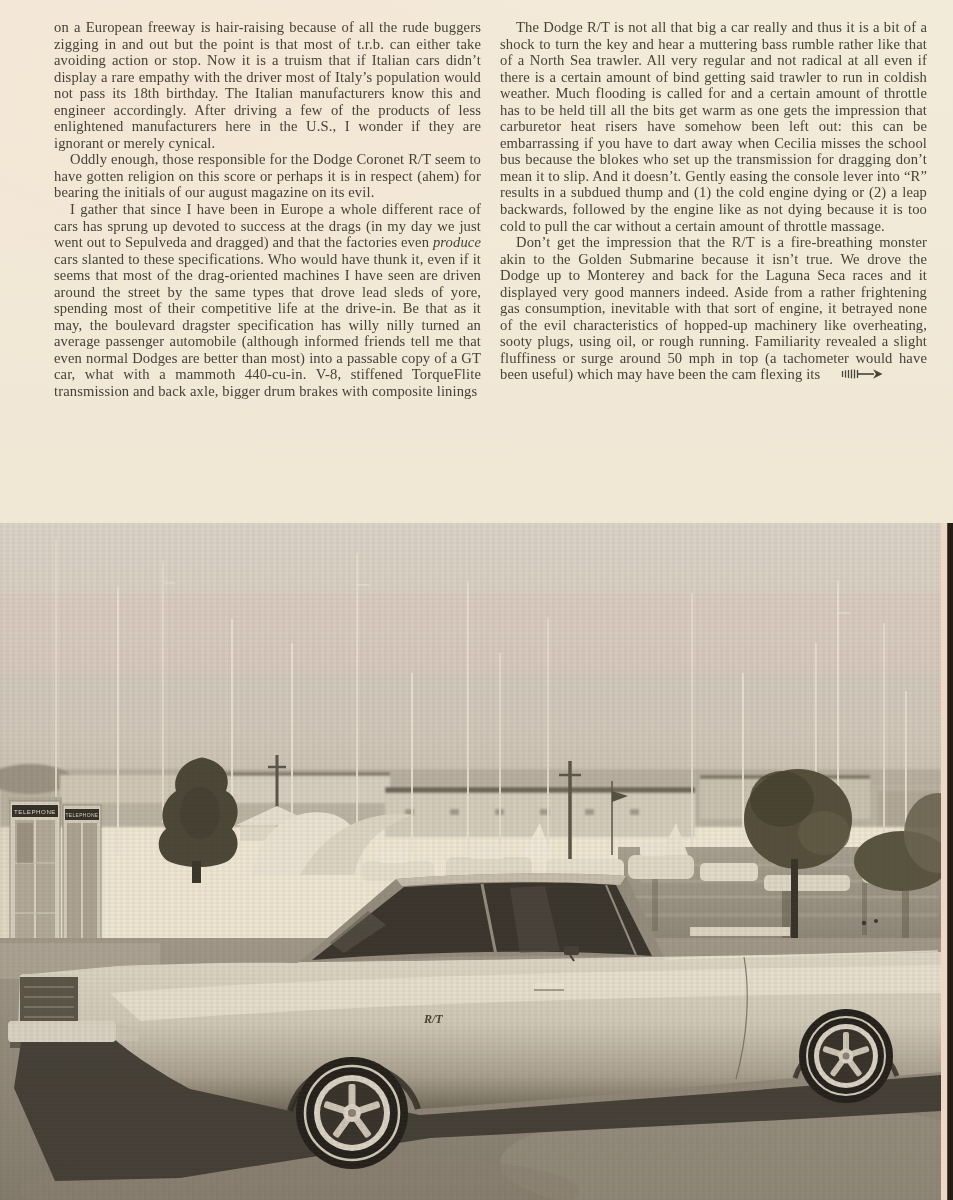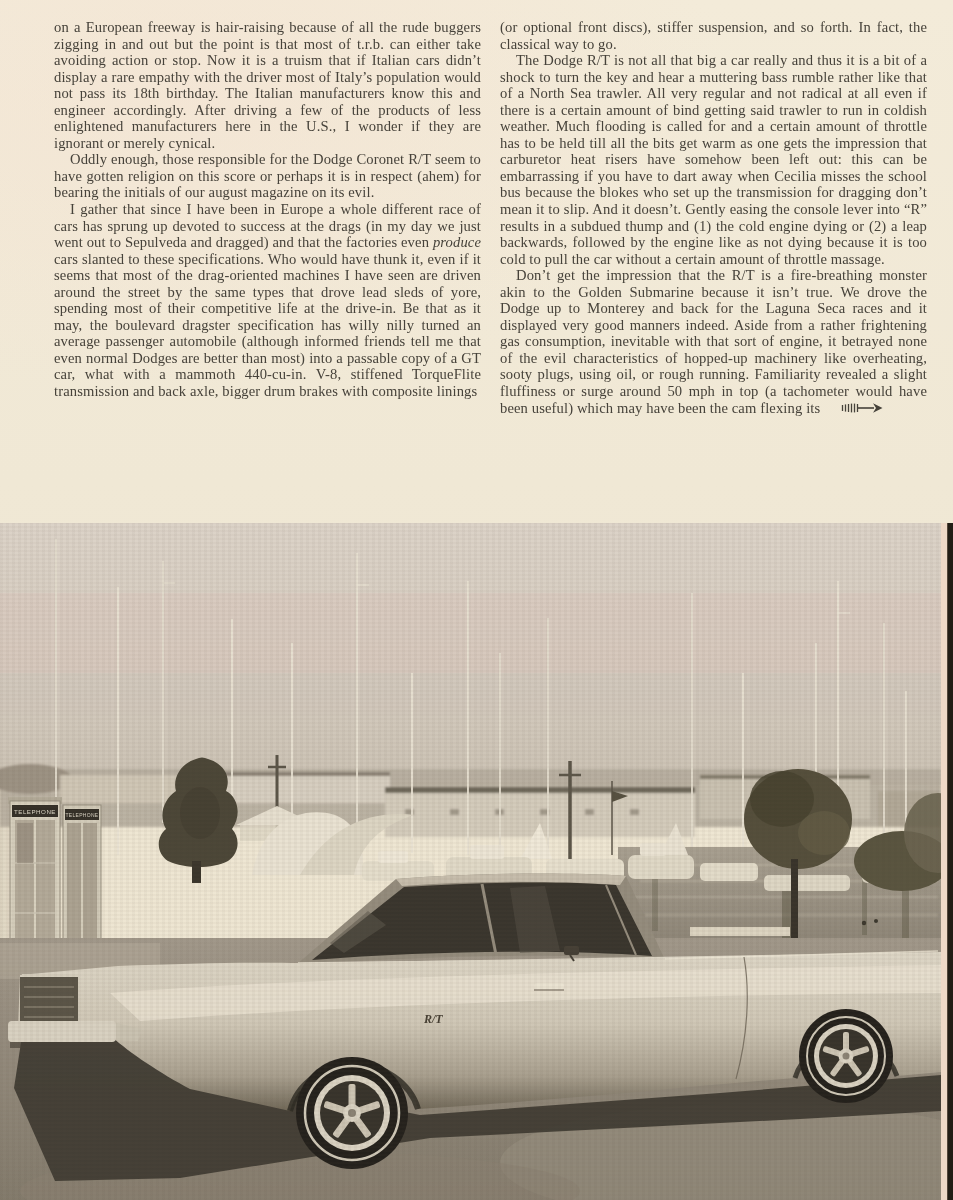--- a/index.html
+++ b/index.html
@@ -41,21 +41,20 @@
 </head>
 <body>
 
 <div class="text-columns">
   <div class="col">
     <p>on a European freeway is hair-raising because of all the rude buggers zigging in and out but the point is that most of t.r.b. can either take avoiding action or stop. Now it is a truism that if Italian cars didn’t display a rare empathy with the driver most of Italy’s population would not pass its 18th birthday. The Italian manufacturers know this and engineer accordingly. After driving a few of the products of less enlightened manufacturers here in the U.S., I wonder if they are ignorant or merely cynical.</p>
     <p class="indent">Oddly enough, those responsible for the Dodge Coronet R/T seem to have gotten religion on this score or perhaps it is in respect (ahem) for bearing the initials of our august magazine on its evil.</p>
     <p class="indent"><span>I gather that since I have been in Europe a whole different race of cars has sprung up devoted to success at the drags (in my day we just went out to Sepulveda and dragged) and that the factories even </span><i>produce</i><span> cars slanted to these specifications. Who would have thunk it, even if it seems that most of the drag-oriented machines I have seen are driven around the street by the same types that drove lead sleds of yore, spending most of their competitive life at the drive-in. Be that as it may, the boulevard dragster specification has willy nilly turned an average passenger automobile (although informed friends tell me that even normal Dodges are better than most) into a passable copy of a GT car, what with a mammoth 440-cu-in. V-8, stiffened TorqueFlite transmission and back axle, bigger drum brakes with composite linings</span></p>
   </div>
   <div class="col">
-    <p>(or optional front discs), stiffer suspension, and so forth. In fact, the classical way to go.</p>
     <p class="indent">The Dodge R/T is not all that big a car really and thus it is a bit of a shock to turn the key and hear a muttering bass rumble rather like that of a North Sea trawler. All very regular and not radical at all even if there is a certain amount of bind getting said trawler to run in coldish weather. Much flooding is called for and a certain amount of throttle has to be held till all the bits get warm as one gets the impression that carburetor heat risers have somehow been left out: this can be embarrassing if you have to dart away when Cecilia misses the school bus because the blokes who set up the transmission for dragging don’t mean it to slip. And it doesn’t. Gently easing the console lever into “R” results in a subdued thump and (1) the cold engine dying or (2) a leap backwards, followed by the engine like as not dying because it is too cold to pull the car without a certain amount of throttle massage.</p>
     <p class="indent"><span>Don’t get the impression that the R/T is a fire-breathing monster akin to the Golden Submarine because it isn’t true. We drove the Dodge up to Monterey and back for the Laguna Seca races and it displayed very good manners indeed. Aside from a rather frightening gas consumption, inevitable with that sort of engine, it betrayed none of the evil characteristics of hopped-up machinery like overheating, sooty plugs, using oil, or rough running. Familiarity revealed a slight fluffiness or surge around 50 mph in top (a tachometer would have been useful) which may have been the cam flexing its</span><span class="endmark"><svg width="42" height="12" viewBox="0 0 42 12">
             <g stroke="#46423a" stroke-width="1.3">
               <line x1="1.5" y1="3" x2="1.5" y2="9"></line>
               <line x1="4.5" y1="2.4" x2="4.5" y2="9.6"></line>
               <line x1="7.5" y1="2" x2="7.5" y2="10"></line>
               <line x1="10.5" y1="1.6" x2="10.5" y2="10.4"></line>
               <line x1="13.5" y1="1.6" x2="13.5" y2="10.4"></line>
               <line x1="16.5" y1="2" x2="16.5" y2="10"></line>
               <line x1="17" y1="6" x2="33" y2="6" stroke-width="1.6"></line>

